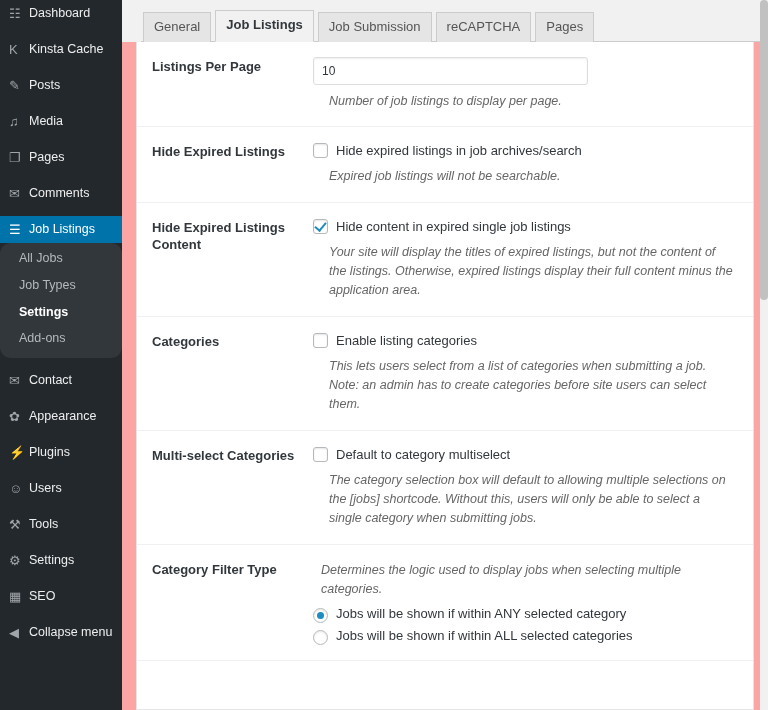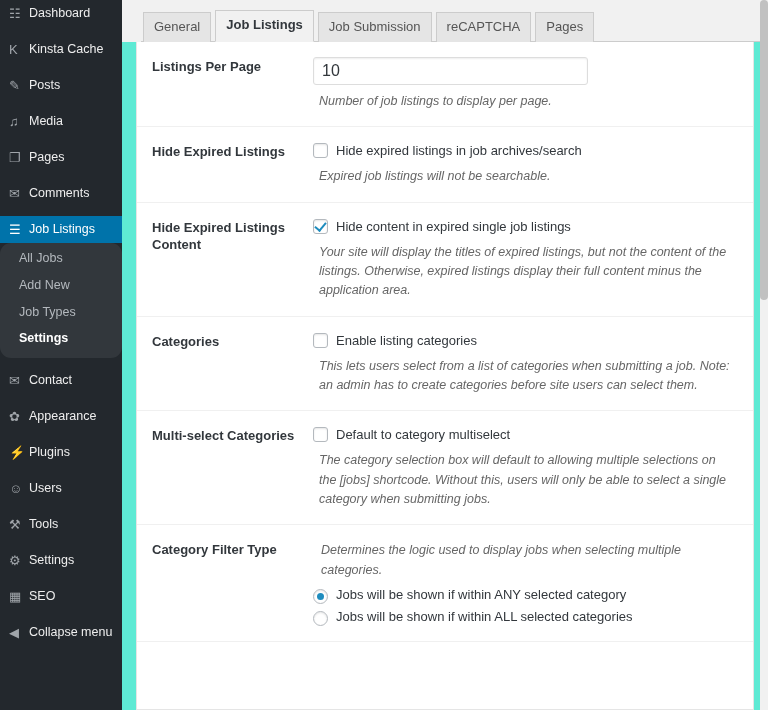--- a/index.html
+++ b/index.html
@@ -67,21 +67,21 @@
     color: #b4b9be;
     cursor: pointer;
     line-height: 1.5;
   }
   .submenu .sub-item.active { color: #fff; font-weight: bold; }
   .menu-gap { height: 9px; }
 
   
   .main {
     flex: 1 1 auto;
-    background: #5eead4;
+    background: #fca5a5;
     padding: 0;
     position: relative;
   }
   .tabs-row {
     padding: 9px 0 0 19px;
     height: 42px;
     background: #f1f1f1;
     position: relative;
   }
   .nav-tab-wrapper {
@@ -141,27 +141,27 @@
     padding: 15px 20px 15px 0;
     font-size: 13px;
   }
   .text-input {
     width: 275px;
     height: 28px;
     border: 1px solid #ddd;
     box-shadow: inset 0 1px 2px rgba(0,0,0,.07);
     border-radius: 3px;
     padding: 0 8px;
-    font-size: 16px;
+    font-size: 12px;
     color: #32373c;
     font-family: "Liberation Sans", sans-serif;
     background: #fff;
   }
   .desc {
-    margin: 7px 0 0 6px;
+    margin: 7px 0 0 16px;
     font-style: italic;
     color: #666;
     font-size: 12.5px;
     line-height: 1.55;
     max-width: 430px;
   }
   .desc.top { margin: 1px 0 6px 8px; }
   .cb-line { display: flex; align-items: flex-start; }
   .cb {
     width: 15px; height: 15px; flex: 0 0 15px;
@@ -255,23 +255,23 @@
     </div>
     <div class="menu-gap"></div>
 
     <div class="menu-item current">
       <span class="ico">☰</span>
       <span class="lbl">Job Listings</span>
     </div>
 
     <div class="submenu">
       <span class="sub-item">All Jobs</span>
-      <span class="sub-item">Add New</span>
       <span class="sub-item">Job Types</span>
       <span class="sub-item active">Settings</span>
+      <span class="sub-item">Add-ons</span>
     </div>
 
     <div class="menu-gap"></div>
     <div class="menu-item">
       <span class="ico">✉</span>
       <span class="lbl">Contact</span>
     </div>
     <div class="menu-gap"></div>
     <div class="menu-item">
       <span class="ico">✿</span>

